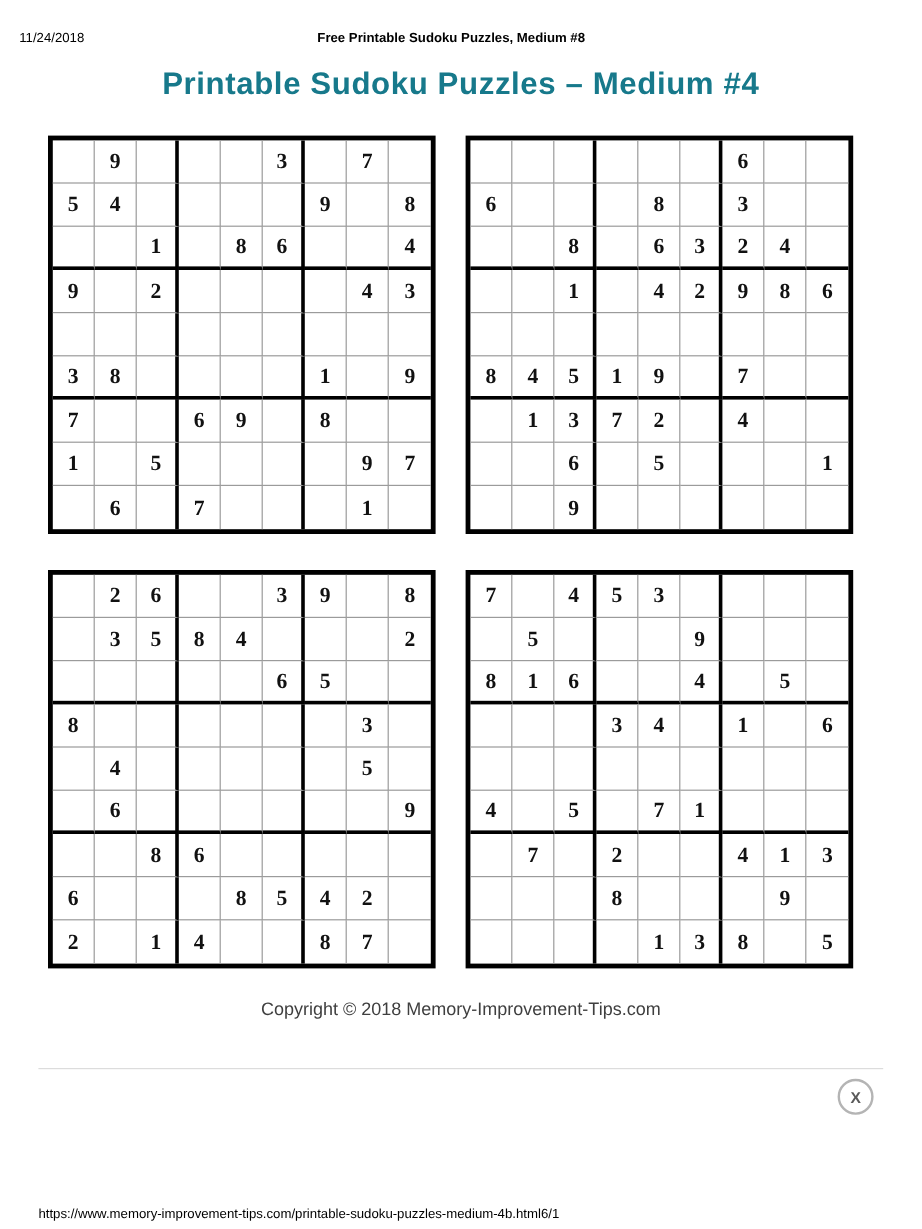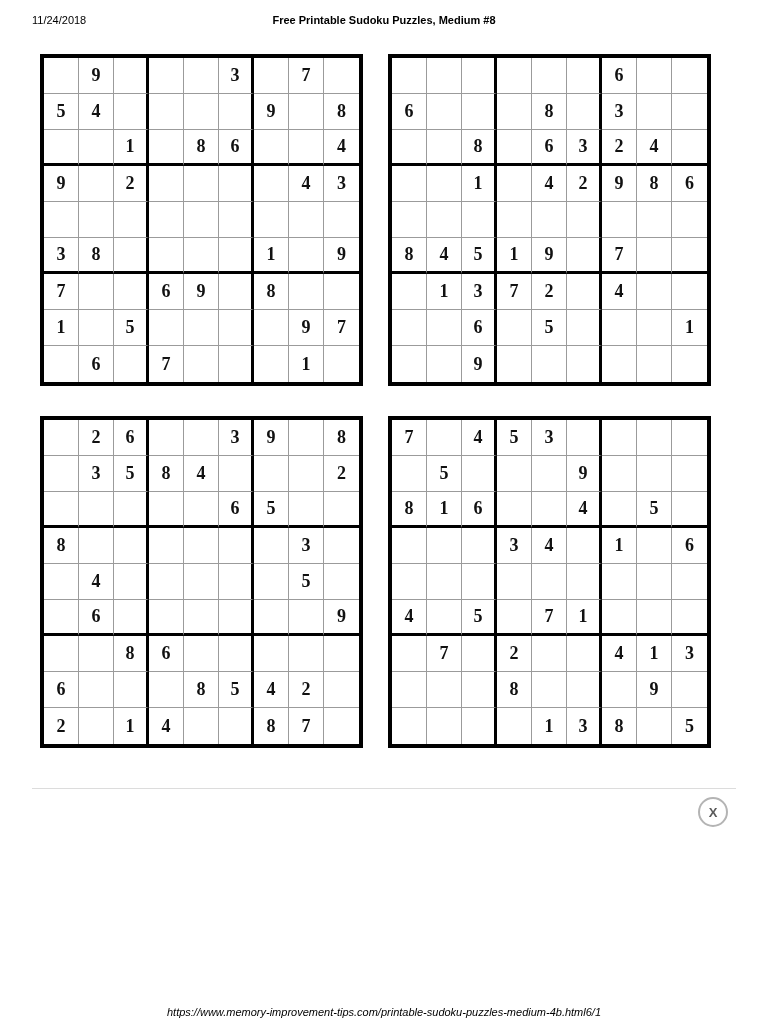--- a/index.html
+++ b/index.html
@@ -2,21 +2,21 @@
 <html><head>
 <meta charset="utf-8">
 <style>
   html,body { margin:0; padding:0; background:#fff; }
   .page {
     width:768px; height:1024px; position:relative; background:#fff;
     font-family:"Liberation Sans", sans-serif; overflow:hidden;
   }
   .print-header {
     display:grid; grid-template-columns:1fr auto 1fr;
-    padding:14px 32px 0 32px; font-size:11px; color:#000;
+    padding:14px 32px 0 16px; font-size:11px; color:#000;margin-top:12px;
   }
   .print-header .date { justify-self:start; }
   .print-header .doc  { justify-self:center; font-weight:bold; }
   .page-title {
     text-align:center; margin:16px 0 0 0;
     font-size:26px; font-weight:bold; letter-spacing:0.5px;
   }
   .grids {
     display:grid; grid-template-columns:repeat(2, max-content);
     column-gap:25px; row-gap:30px; margin:28px 0 0 40px;
@@ -43,35 +43,36 @@
   .close-row { display:flex; justify-content:flex-end; padding:8px 40px 0 0; }
   .close-btn {
     width:30px; height:30px; border-radius:50%;
     border:2px solid #b4b4b4; background:#fff; color:#5a5a5a;
     font-weight:bold; font-size:13px; line-height:1;
     display:flex; align-items:center; justify-content:center;
     cursor:pointer; font-family:"Liberation Sans", sans-serif; padding:0;
   }
   .print-footer {
     position:absolute; left:32px; right:32px; bottom:6px;
-    display:flex; justify-content:center;
-    font-size:11px; color:#000;font-style:italic;
+    display:flex; justify-content:flex-start;
+    font-size:11px; color:#000;
   }
 </style>
 </head>
 <body>
 
 <div class="page">
 
   <div class="print-header">
     <span class="date">11/24/2018</span>
     <span class="doc">Free Printable Sudoku Puzzles, Medium #8</span>
     <span></span>
   </div>
 
+  <h1 class="page-title" style="color: rgb(23, 121, 139);">Printable Sudoku Puzzles – Medium #4</h1>
 
   <div class="grids">
     <div class="sudoku">
         <div class="cell"></div>
         <div class="cell">9</div>
         <div class="cell br"></div>
         <div class="cell"></div>
         <div class="cell"></div>
         <div class="cell br">3</div>
         <div class="cell"></div>
@@ -394,20 +395,21 @@
         <div class="cell br"></div>
         <div class="cell"></div>
         <div class="cell">1</div>
         <div class="cell br">3</div>
         <div class="cell">8</div>
         <div class="cell"></div>
         <div class="cell">5</div>
       </div>
   </div>
 
+  <div class="copyright">Copyright © 2018 Memory-Improvement-Tips.com</div>
 
   <hr class="divider">
 
   <div class="close-row">
     <button class="close-btn">X</button>
   </div>
 
   <div class="print-footer">
     <span>https://www.memory-improvement-tips.com/printable-sudoku-puzzles-medium-4b.html</span>
     <span>6/1</span>

